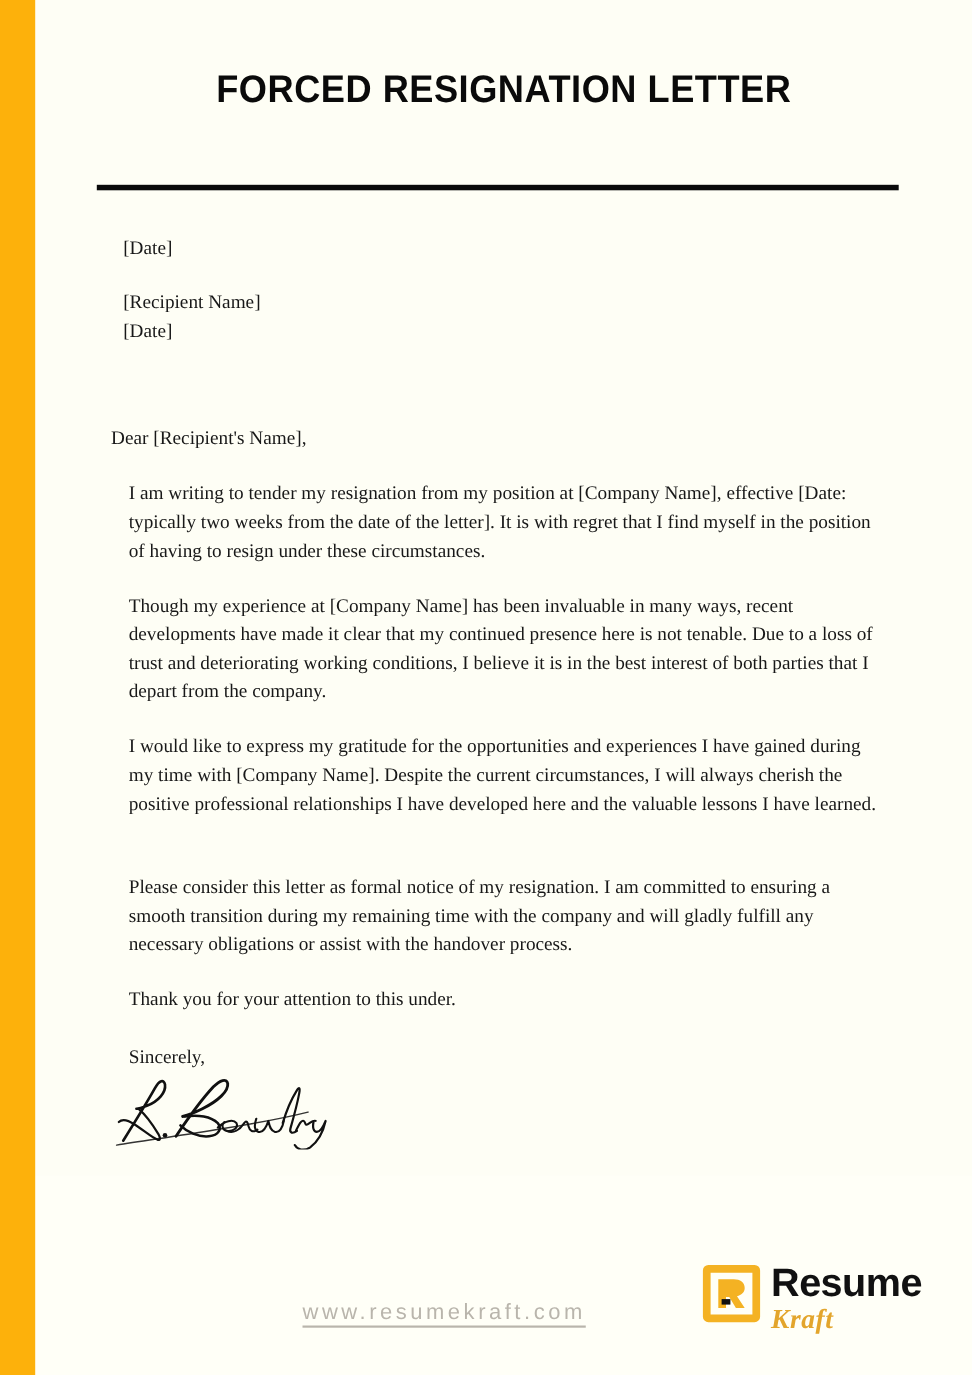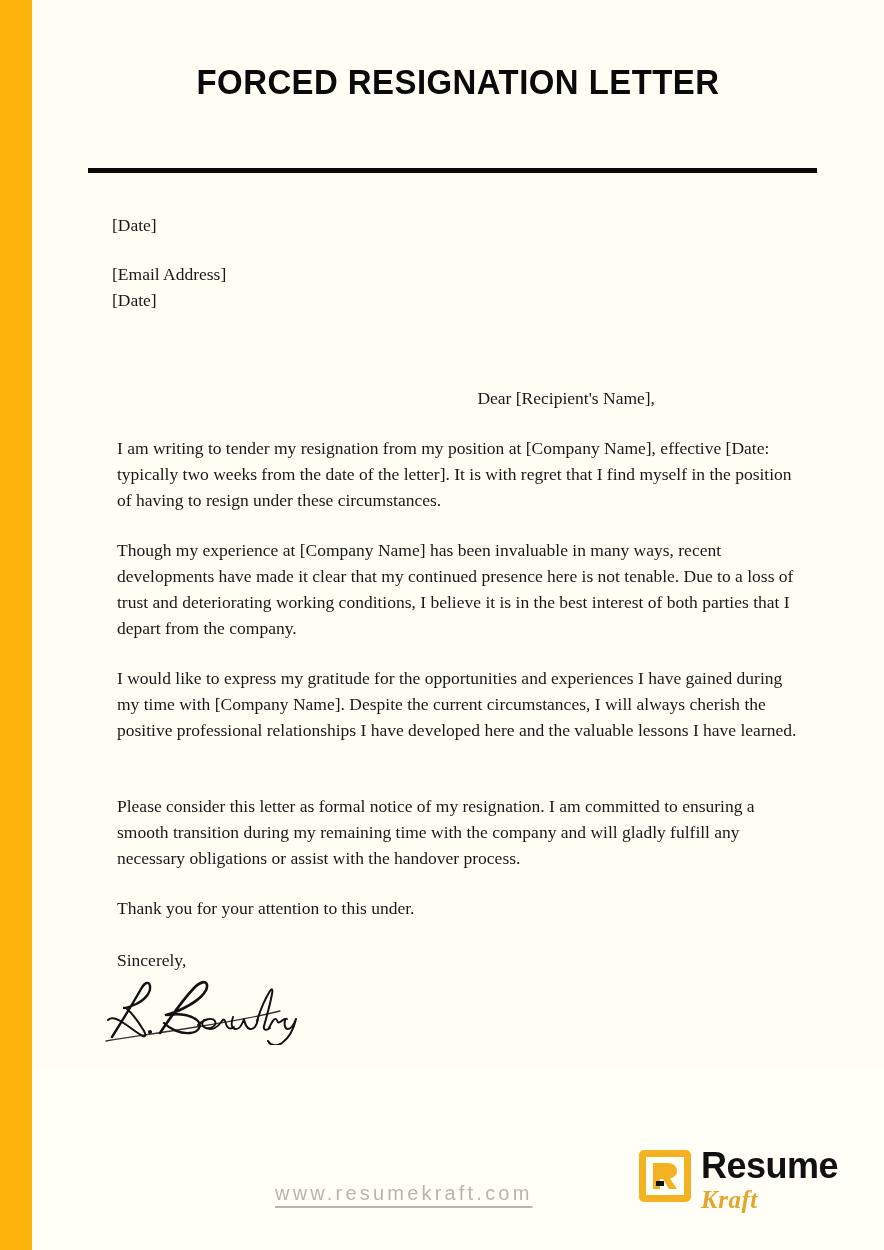--- a/index.html
+++ b/index.html
@@ -70,21 +70,21 @@
   .block {
     position: absolute;
     color: #181818;
     font-size: 17.5px;
     line-height: 26px;
     font-family: Liberation Serif, serif;
   }
 
   .date-top        { left: 112px; top: 212px;  width: 400px; }
   .recipient       { left: 112px; top: 261px;  width: 480px; }
-  .salutation      { left: 135px; top: 385px;  width: 520px; text-align: right; }
+  .salutation      { left: 101px; top: 385px;  width: 520px; }
 
   .para            { left: 117px; width: 681px; }
   .para-1          { top: 435px; }
   .para-2          { top: 537px; }
   .para-3          { top: 665px; }
   .para-4          { top: 793px; }
   .para-5          { top: 895px; width: 520px; }
   .closing         { left: 117px; top: 947px; width: 300px; }
 
   .recipient div   { display: block; }
@@ -169,21 +169,21 @@
 
   <div class="title">FORCED RESIGNATION LETTER</div>
 
   <div class="rule"></div>
 
   <div class="letter">
 
     <div class="block date-top">[Date]</div>
 
     <div class="block recipient">
-      <div>[Email Address]</div>
+      <div>[Recipient Name]</div>
       <div>[Date]</div>
     </div>
 
     <div class="block salutation">Dear [Recipient's Name],</div>
 
     <div class="block para para-1">I am writing to tender my resignation from my position at [Company Name], effective [Date: typically two weeks from the date of the letter]. It is with regret that I find myself in the position of having to resign under these circumstances.</div>
     <div class="block para para-2">Though my experience at [Company Name] has been invaluable in many ways, recent developments have made it clear that my continued presence here is not tenable. Due to a loss of trust and deteriorating working conditions, I believe it is in the best interest of both parties that I depart from the company.</div>
     <div class="block para para-3">I would like to express my gratitude for the opportunities and experiences I have gained during my time with [Company Name]. Despite the current circumstances, I will always cherish the positive professional relationships I have developed here and the valuable lessons I have learned.</div>
     <div class="block para para-4">Please consider this letter as formal notice of my resignation. I am committed to ensuring a smooth transition during my remaining time with the company and will gladly fulfill any necessary obligations or assist with the handover process.</div>
     <div class="block para para-5">Thank you for your attention to this under.</div>

